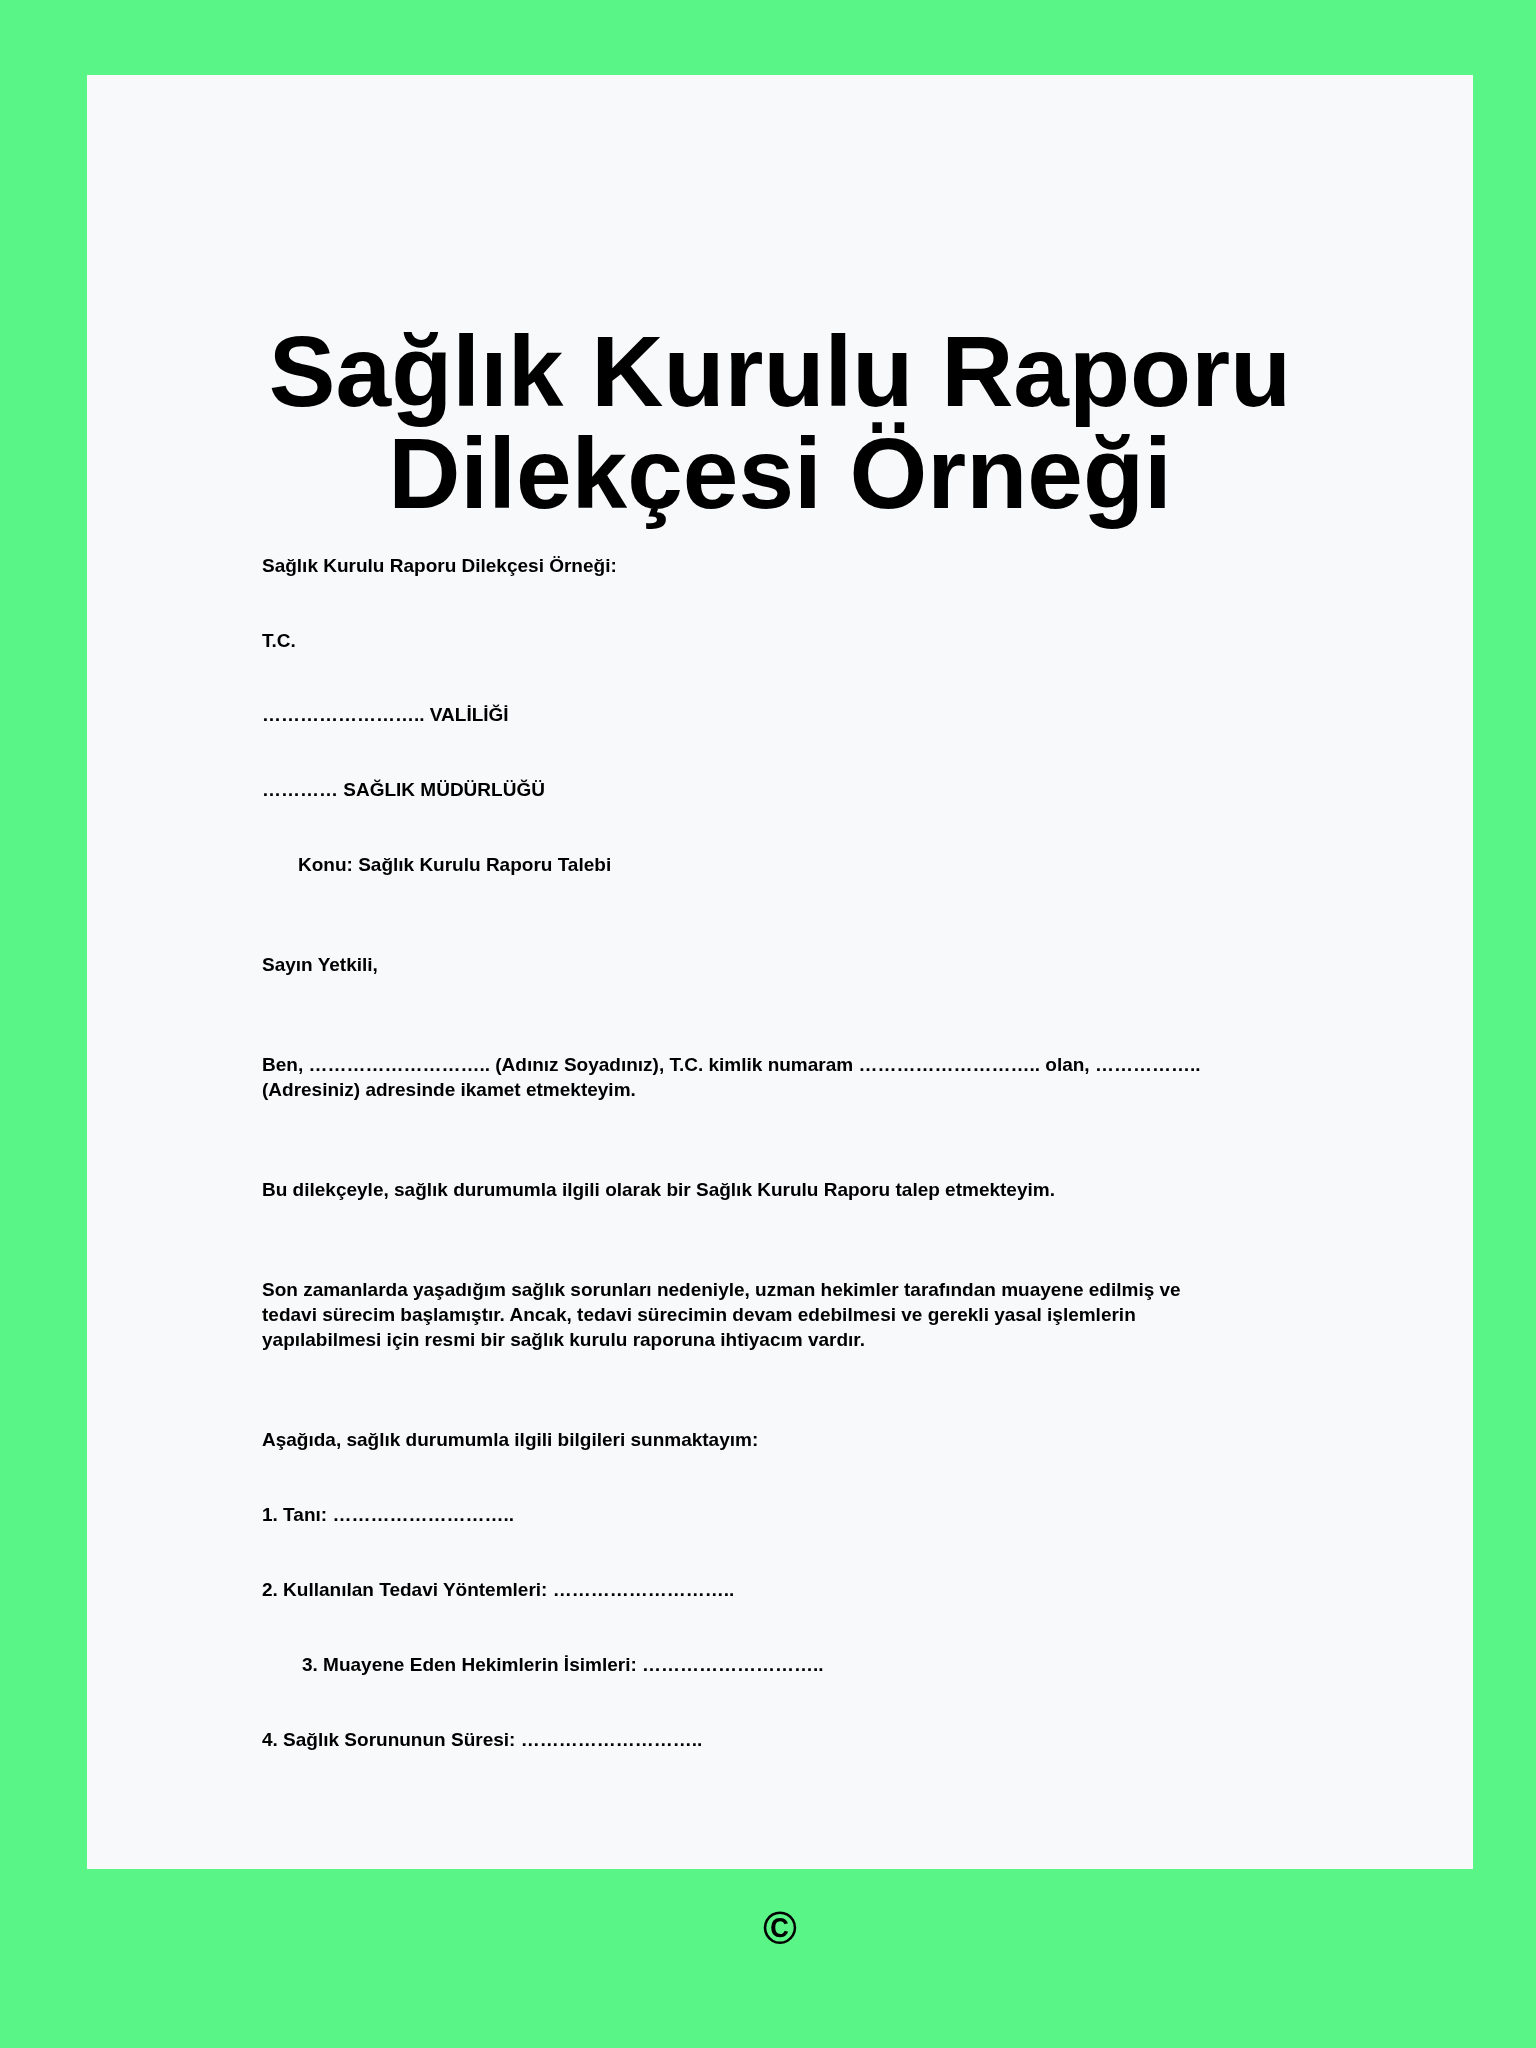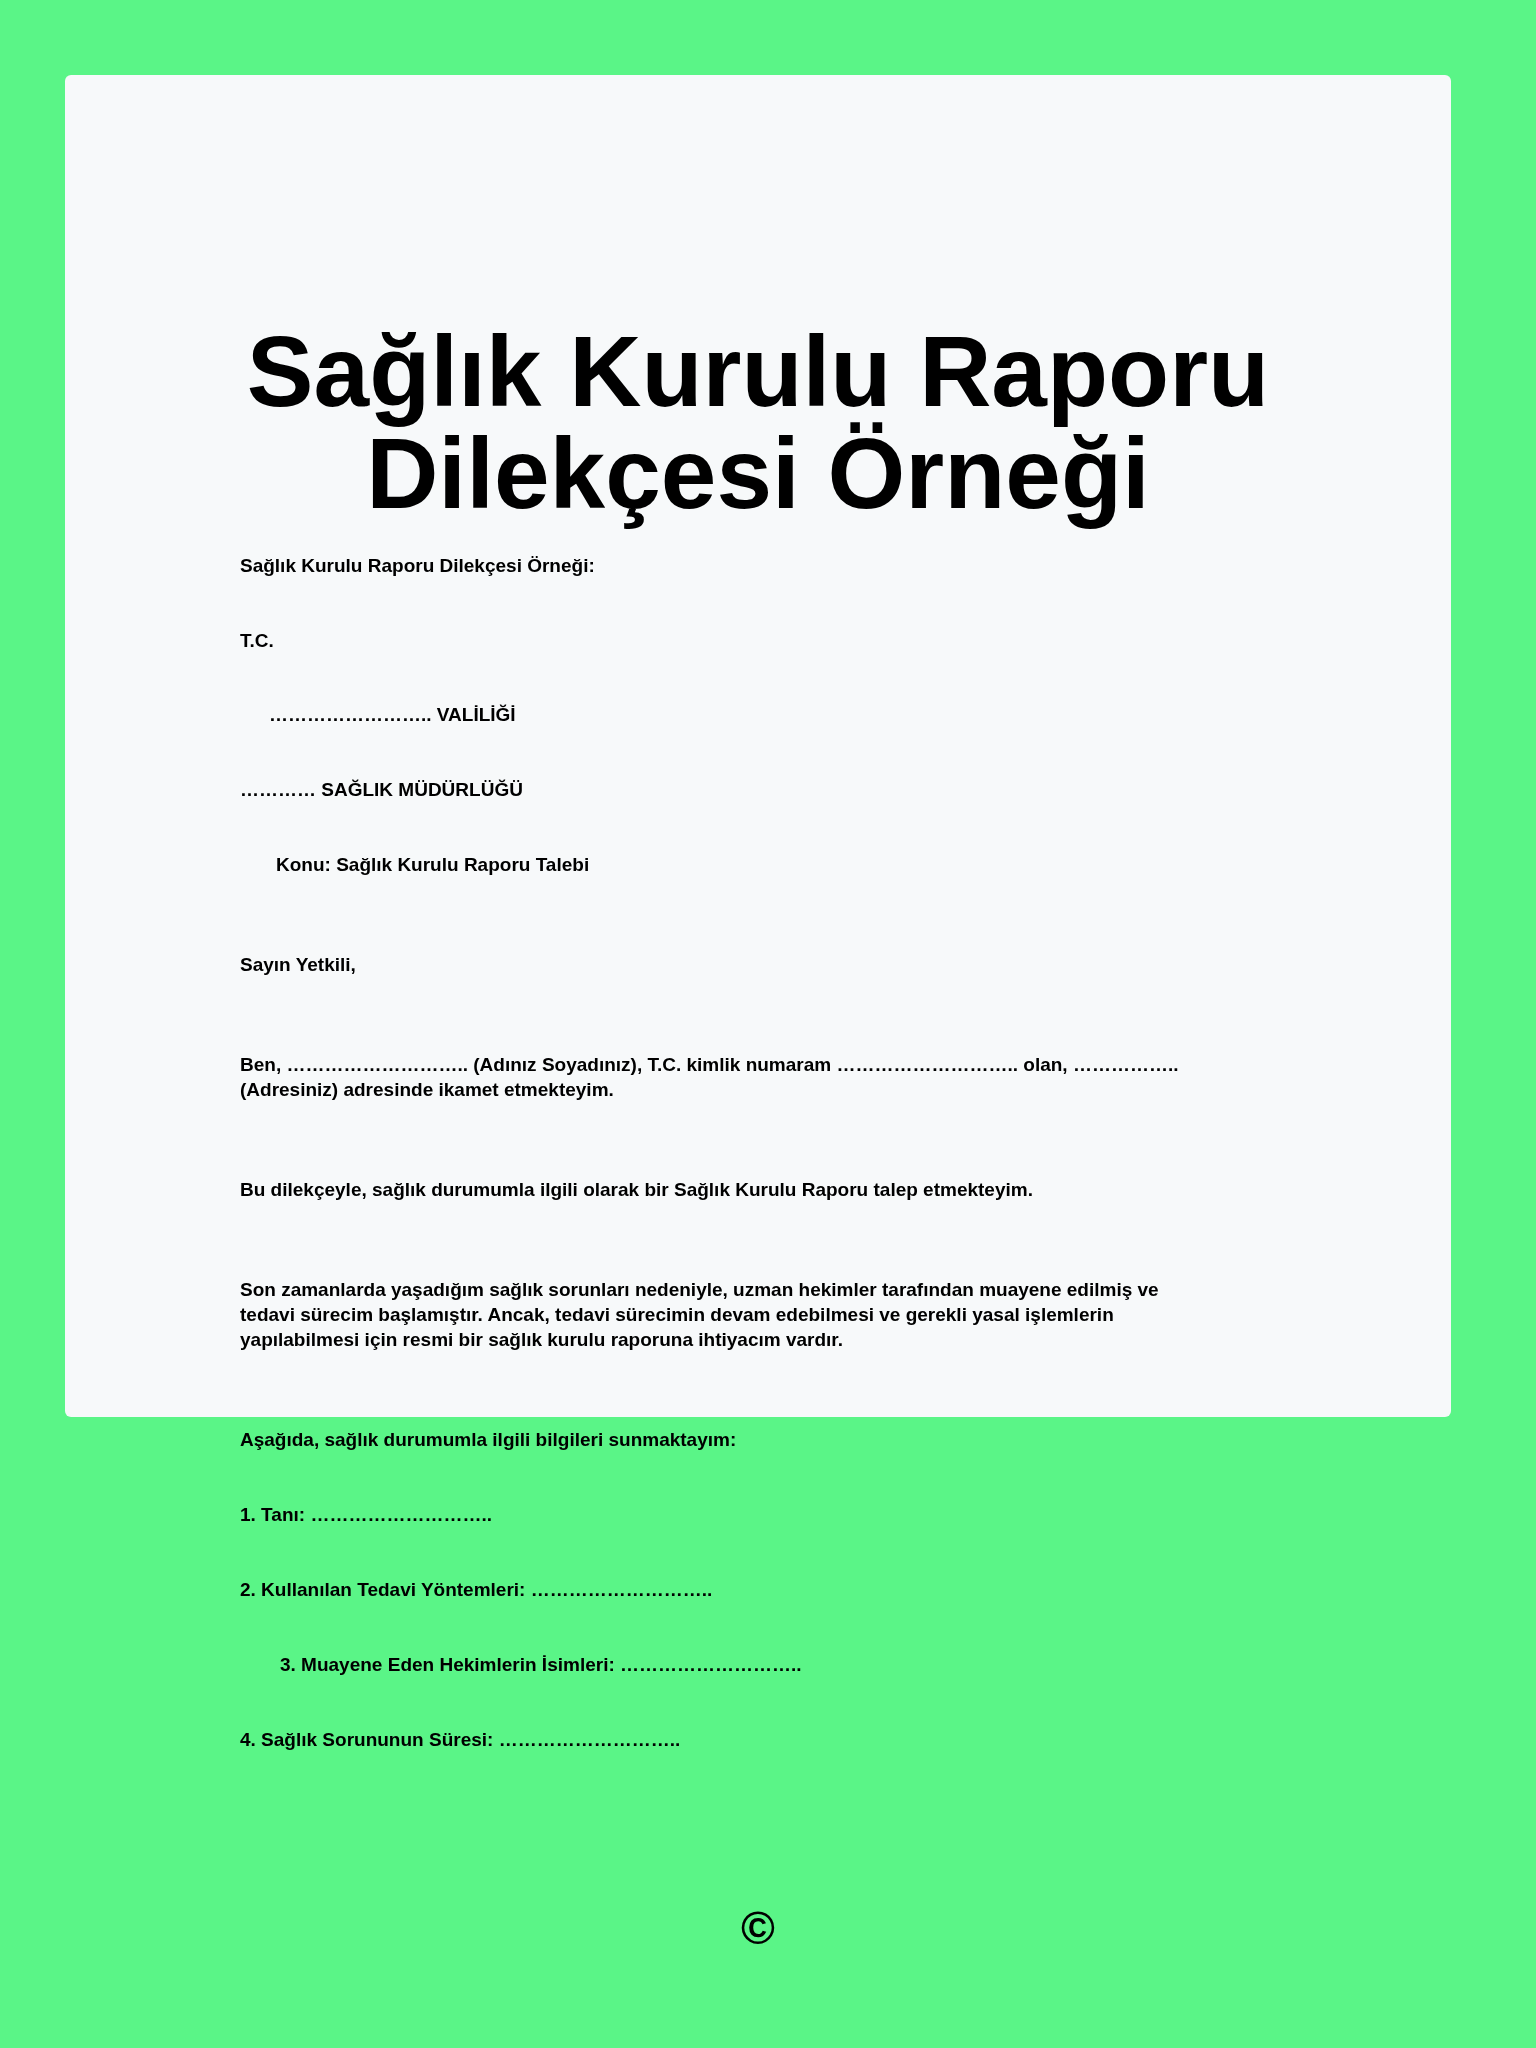--- a/index.html
+++ b/index.html
@@ -10,26 +10,25 @@
       width: 1536px;
       height: 2048px;
       background: #5AF587;
       position: relative;
       overflow: hidden;
       font-family: "Liberation Sans", sans-serif;
       color: #000;
     }
     .page {
       position: absolute;
-      left: 65px;
+      left: 87px;
       top: 75px;
       width: 1386px;
-      height: 1342px;
+      height: 1794px;
       background: #F7F9FA;
-      border-radius: 6px;
     }
     .title {
       position: absolute;
       left: 0;
       top: 245px;
       width: 1386px;
       text-align: center;
       font-weight: bold;
       font-size: 100px;
       line-height: 102px;
@@ -69,21 +68,21 @@
 
   <h1 class="title">
     <span>Sağlık Kurulu Raporu</span>
     <span>Dilekçesi Örneği</span>
   </h1>
 
   <div class="body-text" style="top:478px;">Sağlık Kurulu Raporu Dilekçesi Örneği:</div>
 
   <div class="body-text" style="top:553px;">T.C.</div>
 
-  <div class="body-text" style="top:627px;margin-left:29px;">…………………….. VALİLİĞİ</div>
+  <div class="body-text" style="top:627px;">…………………….. VALİLİĞİ</div>
 
   <div class="body-text" style="top:702px;">………… SAĞLIK MÜDÜRLÜĞÜ</div>
 
   <div class="body-text" style="top:777px;margin-left:36px;">Konu: Sağlık Kurulu Raporu Talebi</div>
 
   <div class="body-text" style="top:877px;">Sayın Yetkili,</div>
 
   <div class="body-text" style="top:977px;">
     <span class="ln">Ben, ……………………….. (Adınız Soyadınız), T.C. kimlik numaram ……………………….. olan, ……………..</span>
     <span class="ln">(Adresiniz) adresinde ikamet etmekteyim.</span>

